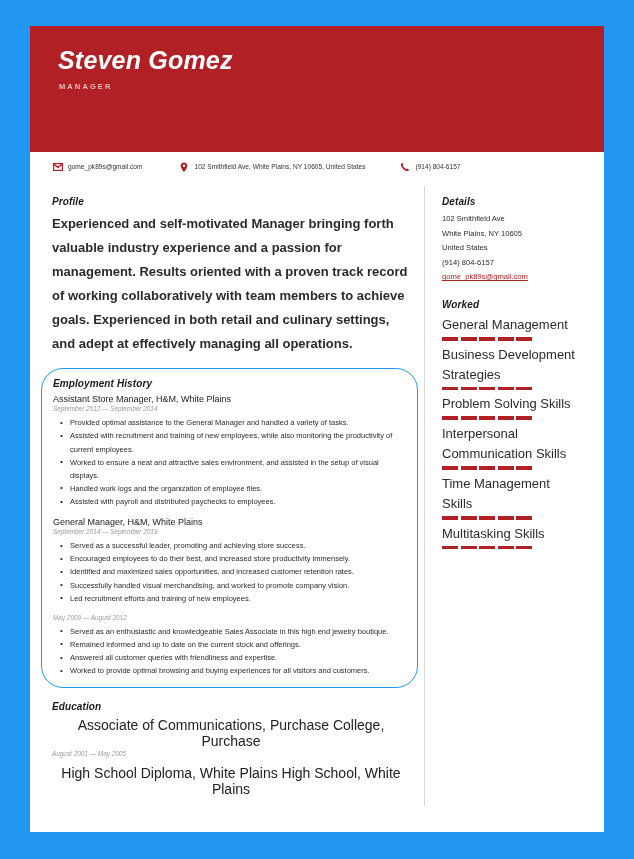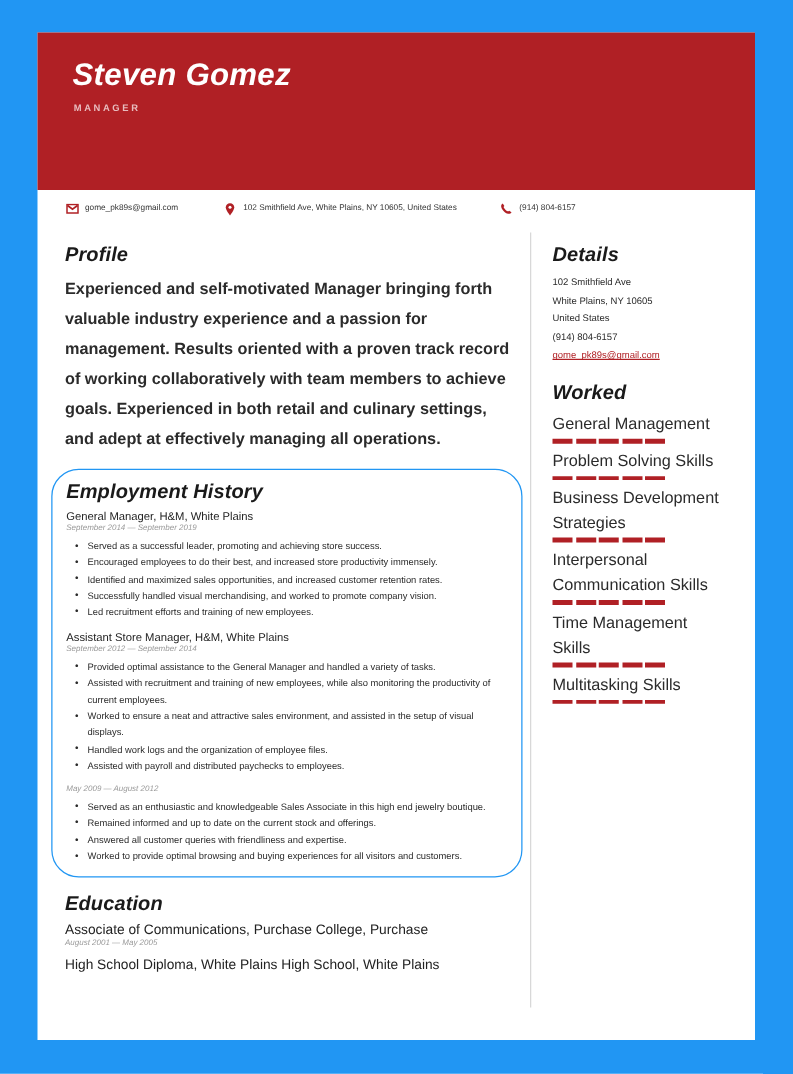--- a/index.html
+++ b/index.html
@@ -95,21 +95,21 @@
     margin-top: 4px;
     height: 620px;
   }
   #side-col {
     flex: 1 1 auto;
     padding-left: 17px;
     box-sizing: border-box;
   }
 
   h2.sec-title {
-    font-size: 16px;
+    font-size: 10px;
     font-style: italic;
     font-weight: bold;
     color: #1a1a1a;
     margin: 0 0 5px 0;
     letter-spacing: 0.1px;
   }
   .para {
     font-size: 13px;
     line-height: 1.85;
     color: #2b2b2b;
@@ -160,24 +160,25 @@
     top: -0.5px;
     color: #2b2b2b;
     font-size: 8px;
   }
 
   
   #education-block { margin-top: 13px; }
   .edu { margin-bottom: 8px; }
   .edu:last-child { margin-bottom: 0; }
   .edu-title {
-    font-size: 11px;
+    font-size: 14px;
     color: #222222;
     margin: 0 0 1px 0;
     font-weight: normal;
+    text-align: center;
   }
   .edu-date {
     font-size: 6.4px;
     font-style: italic;
     color: #9a9a9a;
     margin: 0;
   }
 
   
   #details-block { padding-top: 14px; }
@@ -261,46 +262,46 @@
 
     <div id="main-col">
 
       <div id="profile-block">
         <h2 class="sec-title">Profile</h2>
         <p class="para">Experienced and self-motivated Manager bringing forth valuable industry experience and a passion for management. Results oriented with a proven track record of working collaboratively with team members to achieve goals. Experienced in both retail and culinary settings, and adept at effectively managing all operations.</p>
       </div>
 
       <div id="employment-block">
         <h2 class="sec-title">Employment History</h2>
+
+        <div class="job">
+          <p class="job-title">Assistant Store Manager, H&amp;M, White Plains</p>
+          <p class="job-date">September 2012 — September 2014</p>
+          <ul class="bullets">
+            <li>Provided optimal assistance to the General Manager and handled a variety of tasks.</li>
+            <li>Assisted with recruitment and training of new employees, while also monitoring the productivity of current employees.</li>
+            <li>Worked to ensure a neat and attractive sales environment, and assisted in the setup of visual displays.</li>
+            <li>Handled work logs and the organization of employee files.</li>
+            <li>Assisted with payroll and distributed paychecks to employees.</li>
+          </ul>
+        </div>
 
         <div class="job">
           <p class="job-title">General Manager, H&amp;M, White Plains</p>
           <p class="job-date">September 2014 — September 2019</p>
           <ul class="bullets">
             <li>Served as a successful leader, promoting and achieving store success.</li>
             <li>Encouraged employees to do their best, and increased store productivity immensely.</li>
             <li>Identified and maximized sales opportunities, and increased customer retention rates.</li>
             <li>Successfully handled visual merchandising, and worked to promote company vision.</li>
             <li>Led recruitment efforts and training of new employees.</li>
           </ul>
         </div>
 
         <div class="job">
-          <p class="job-title">Assistant Store Manager, H&amp;M, White Plains</p>
-          <p class="job-date">September 2012 — September 2014</p>
-          <ul class="bullets">
-            <li>Provided optimal assistance to the General Manager and handled a variety of tasks.</li>
-            <li>Assisted with recruitment and training of new employees, while also monitoring the productivity of current employees.</li>
-            <li>Worked to ensure a neat and attractive sales environment, and assisted in the setup of visual displays.</li>
-            <li>Handled work logs and the organization of employee files.</li>
-            <li>Assisted with payroll and distributed paychecks to employees.</li>
-          </ul>
-        </div>
-
-        <div class="job">
           <p class="job-date">May 2009 — August 2012</p>
           <ul class="bullets">
             <li>Served as an enthusiastic and knowledgeable Sales Associate in this high end jewelry boutique.</li>
             <li>Remained informed and up to date on the current stock and offerings.</li>
             <li>Answered all customer queries with friendliness and expertise.</li>
             <li>Worked to provide optimal browsing and buying experiences for all visitors and customers.</li>
           </ul>
         </div>
       </div>
 
@@ -337,40 +338,40 @@
           <p class="skill-name">General Management</p>
           <div class="skill-bar">
               <span class="skill-seg"></span>
               <span class="skill-seg"></span>
               <span class="skill-seg"></span>
               <span class="skill-seg"></span>
               <span class="skill-seg"></span>
             </div>
         </div>
         <div class="skill">
+          <p class="skill-name">Business Development Strategies</p>
+          <div class="skill-bar">
+              <span class="skill-seg"></span>
+              <span class="skill-seg"></span>
+              <span class="skill-seg"></span>
+              <span class="skill-seg"></span>
+              <span class="skill-seg"></span>
+            </div>
+        </div>
+        <div class="skill">
           <p class="skill-name">Problem Solving Skills</p>
           <div class="skill-bar">
               <span class="skill-seg"></span>
               <span class="skill-seg"></span>
               <span class="skill-seg"></span>
               <span class="skill-seg"></span>
               <span class="skill-seg"></span>
             </div>
         </div>
         <div class="skill">
-          <p class="skill-name">Business Development Strategies</p>
-          <div class="skill-bar">
-              <span class="skill-seg"></span>
-              <span class="skill-seg"></span>
-              <span class="skill-seg"></span>
-              <span class="skill-seg"></span>
-              <span class="skill-seg"></span>
-            </div>
-        </div>
-        <div class="skill">
           <p class="skill-name">Interpersonal Communication Skills</p>
           <div class="skill-bar">
               <span class="skill-seg"></span>
               <span class="skill-seg"></span>
               <span class="skill-seg"></span>
               <span class="skill-seg"></span>
               <span class="skill-seg"></span>
             </div>
         </div>
         <div class="skill">

